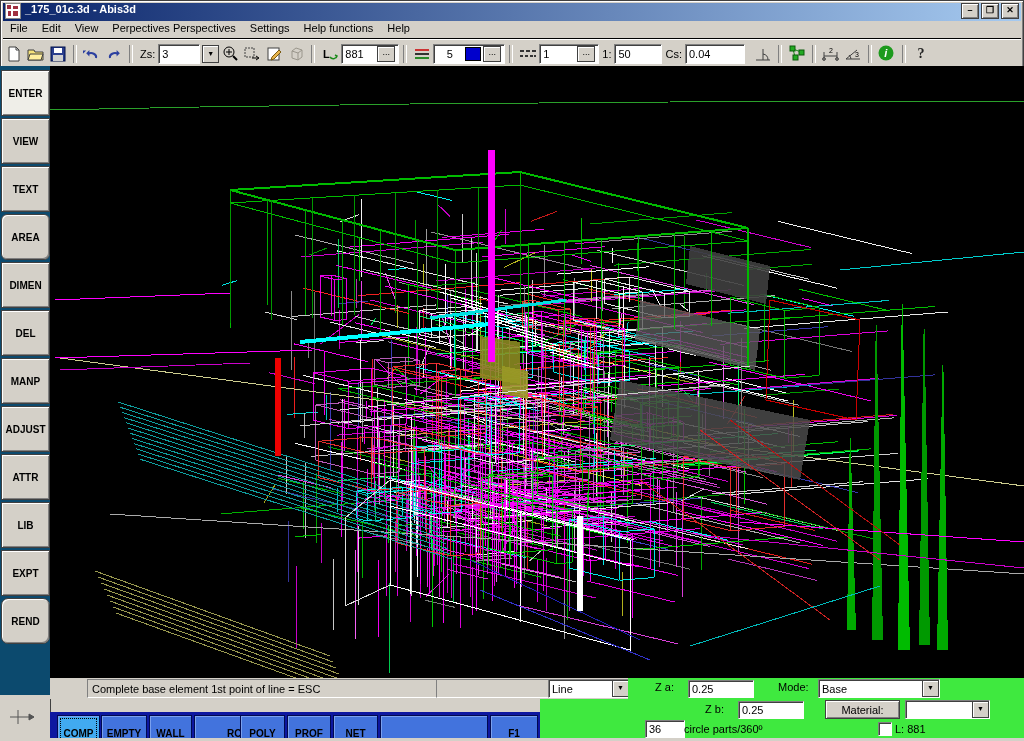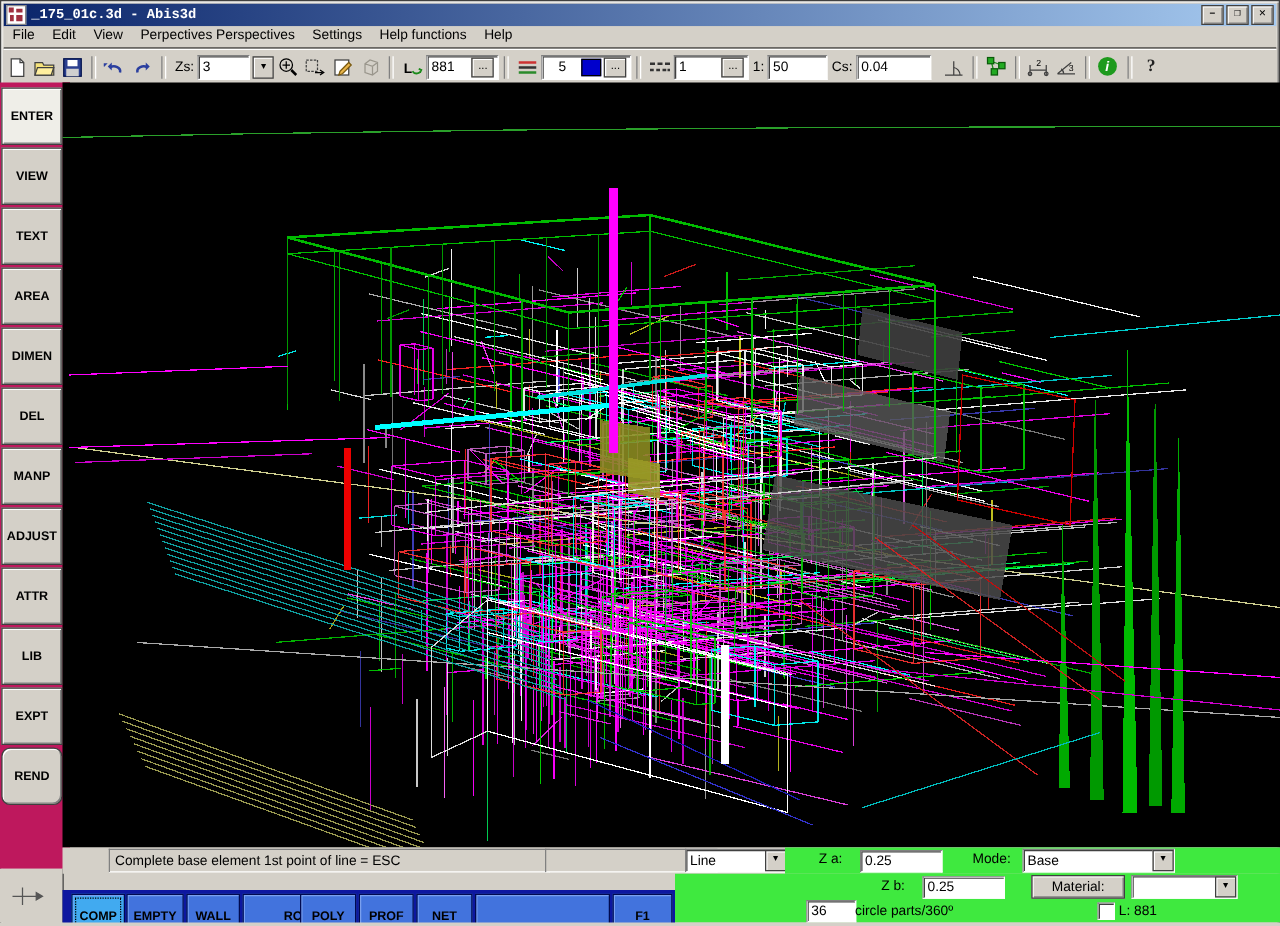--- a/index.html
+++ b/index.html
@@ -7,21 +7,21 @@
     width:1024px;height:741px;position:relative;overflow:hidden;
     background:#d4d0c8;
     font-family:"Liberation Sans", sans-serif;
     -webkit-font-smoothing:none;
   }
   
   #frame{position:absolute;inset:0;border:1px solid #404040;
     box-shadow:inset 1px 1px 0 #ffffff, inset -1px -1px 0 #808080;}
   #titlebar{position:absolute;left:3px;top:3px;right:3px;height:18px;
     background:linear-gradient(to right,var(--tb-left,#0a246a),var(--tb-right,#a6caf0));
-    display:flex;align-items:center;padding:0 2px;font-family:Liberation Mono, monospace;}
+    display:flex;padding:0 2px;}
   #title-text{color:#fff;font-size:11px;font-weight:bold;margin-left:4px;white-space:nowrap;}
   .tb-btns{margin-left:auto;display:flex;gap:2px;}
   .tb-btn{width:16px;height:14px;background:#d4d0c8;border:1px solid #404040;
     box-shadow:inset 1px 1px 0 #fff, inset -1px -1px 0 #808080;
     font-size:9px;line-height:12px;text-align:center;font-weight:bold;color:#000;}
   #app-icon{width:14px;height:14px;background:#fff;border:1px solid #888;position:relative;overflow:hidden;}
   #app-icon i{position:absolute;background:#a03040;}
   
   #menubar{position:absolute;left:3px;top:21px;right:3px;height:17px;background:#d4d0c8;
     display:flex;align-items:flex-start;font-size:11px;color:#000;border-bottom:1px solid #000000;
@@ -35,21 +35,21 @@
   .tlabel{font-size:11px;margin:0 3px;color:#000;white-space:nowrap;}
   .tfield{background:#fff;border:1px solid;border-color:#808080 #fff #fff #808080;
     box-shadow:inset 1px 1px 0 #404040;height:18px;display:flex;align-items:center;
     font-size:11px;padding:0 3px;color:#000;}
   .dots-btn{width:16px;height:14px;background:#d4d0c8;border:1px solid #404040;
     box-shadow:inset 1px 1px 0 #fff;font-size:9px;line-height:10px;text-align:center;margin-left:2px;}
   .dd-arrow{width:15px;height:16px;background:#d4d0c8;border:1px solid #404040;
     box-shadow:inset 1px 1px 0 #fff;font-size:7px;line-height:15px;text-align:center;margin-left:2px;}
   .swatch{width:14px;height:12px;border:1px solid #000;margin-left:3px;}
   
-  #sidebar{position:absolute;left:0;top:66px;width:50px;height:629px;background:#be185d;
+  #sidebar{position:absolute;left:0;top:66px;width:50px;height:629px;background:#0c4a6e;
     border-right:6px solid #be185d;}
   .side-btn{position:absolute;left:1px;width:47px;height:44px;background:#d4d0c8;
     border:1px solid #404040;box-shadow:inset 1px 1px 0 #fff, inset -1px -1px 0 #808080;
     display:flex;align-items:center;justify-content:center;
     font-size:10px;font-weight:bold;color:#000;letter-spacing:0px;}
   .side-btn.active{background:#efeee8;}
   #corner-box{position:absolute;left:0;top:695px;width:50px;height:43px;background:#d4d0c8;
     display:flex;align-items:center;justify-content:center;border-right:1px solid #404040;}
   
   #viewport{position:absolute;left:50px;top:66px;width:974px;height:612px;background:var(--vp-bg,#000);}
@@ -261,21 +261,21 @@
       </svg>
   </span>
   <span class="tsep"></span>
   <span class="ti" style="font-size:14px;font-weight:bold;color:#222;font-family:'Liberation Serif',serif">?</span>
 </div>
 
 <div id="sidebar">
     <div class="side-btn active" style="top: 4px;">ENTER</div>
     <div class="side-btn" style="top: 52px;">VIEW</div>
     <div class="side-btn" style="top: 100px;">TEXT</div>
-    <div class="side-btn" style="top: 148px;">AREA</div>
+    <div class="side-btn" style="top: 148px; border-radius: 6px;">AREA</div>
     <div class="side-btn" style="top: 196px;">DIMEN</div>
     <div class="side-btn" style="top: 244px;">DEL</div>
     <div class="side-btn" style="top: 292px;">MANP</div>
     <div class="side-btn" style="top: 340px;">ADJUST</div>
     <div class="side-btn" style="top: 388px;">ATTR</div>
     <div class="side-btn" style="top: 436px;">LIB</div>
     <div class="side-btn" style="top: 484px;">EXPT</div>
     <div class="side-btn" style="top: 532px; border-radius: 7px;">REND</div>
   </div>
 <div id="corner-box">

